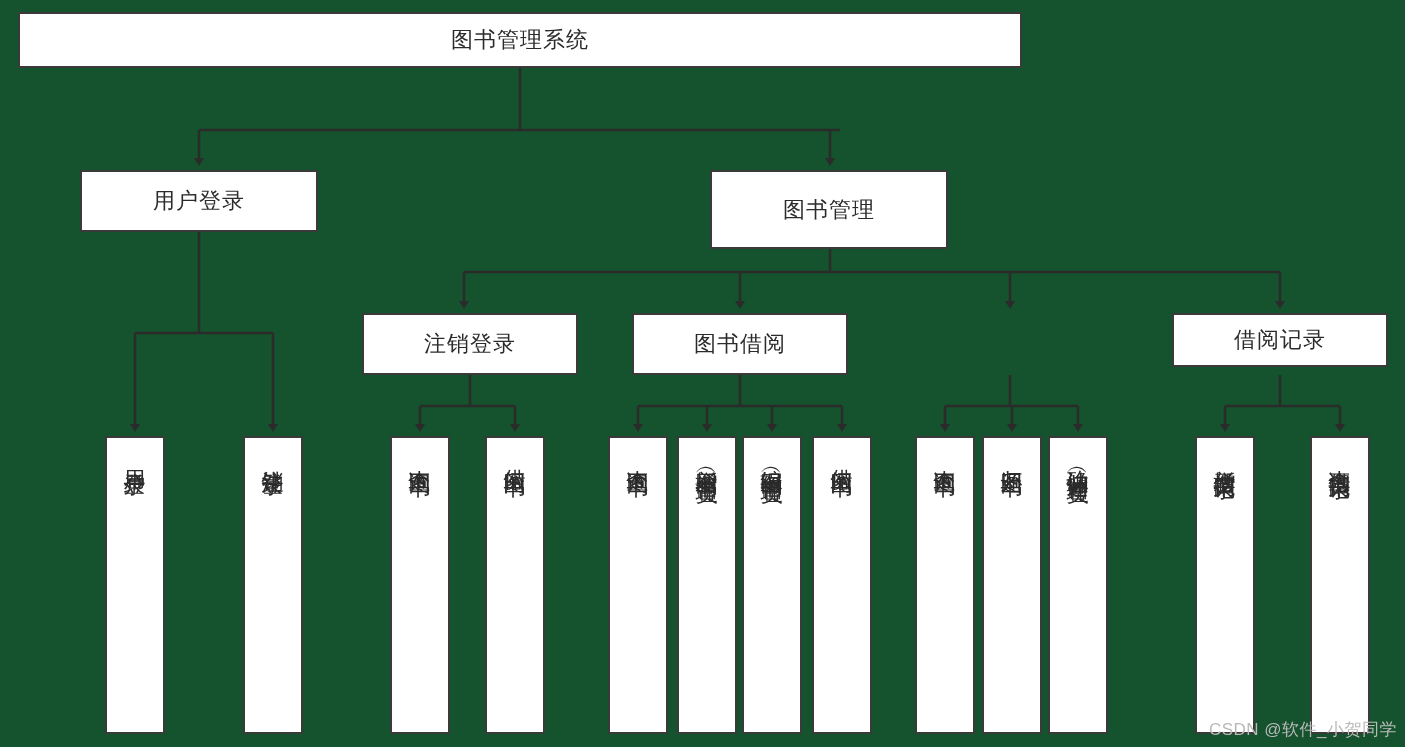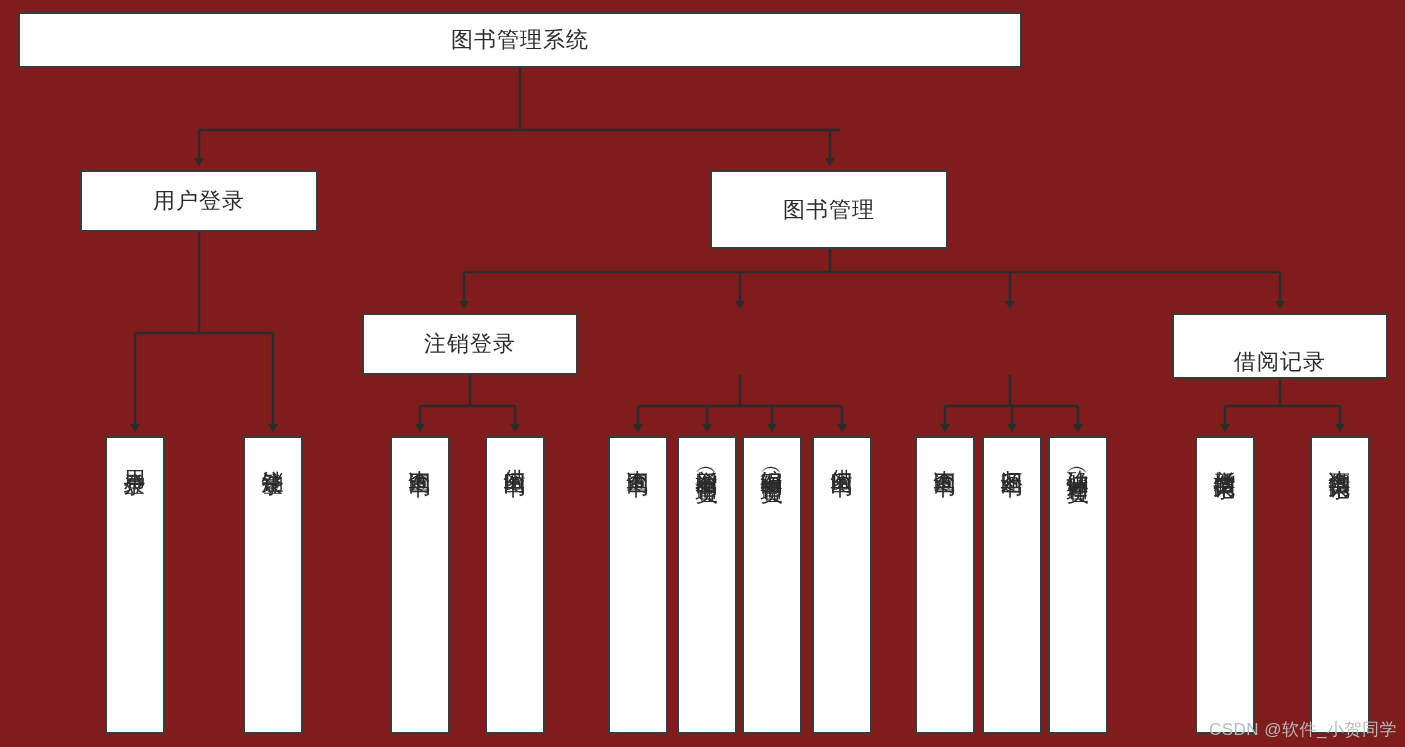--- a/index.html
+++ b/index.html
@@ -7,21 +7,21 @@
     padding: 0;
     background: #ffffff;
   }
   body {
     font-family: "Liberation Sans", "DejaVu Sans", sans-serif;
   }
   #canvas {
     position: relative;
     width: 1405px;
     height: 747px;
-    background: #7f1d1d;
+    background: #14532d;
     overflow: hidden;
   }
   svg.edges {
     position: absolute;
     left: 0;
     top: 0;
     width: 1405px;
     height: 747px;
     pointer-events: none;
   }
@@ -124,21 +124,24 @@
   <div class="node horiz" style="left:80px; top:170px; width:238px; height:62px;">
     <span>用户登录</span>
   </div>
   <div class="node horiz" style="left:710px; top:170px; width:238px; height:79px;">
     <span>图书管理</span>
   </div>
 
   <div class="node horiz" style="left:362px; top:313px; width:216px; height:62px;">
     <span>注销登录</span>
   </div>
-  <div class="node horiz" style="left:1172px; top:313px; width:216px; height:66px;align-items:flex-end;">
+  <div class="node horiz" style="left:632px; top:313px; width:216px; height:62px;">
+    <span>图书借阅</span>
+  </div>
+  <div class="node horiz" style="left:1172px; top:313px; width:216px; height:54px;">
     <span>借阅记录</span>
   </div>
 
   <div class="node vert" style="left:105px; top:436px; width:60px; height:298px;">
     <span class="vtext">用户登录</span>
   </div>
   <div class="node vert" style="left:243px; top:436px; width:60px; height:298px;">
     <span class="vtext">注销登录</span>
   </div>
 

